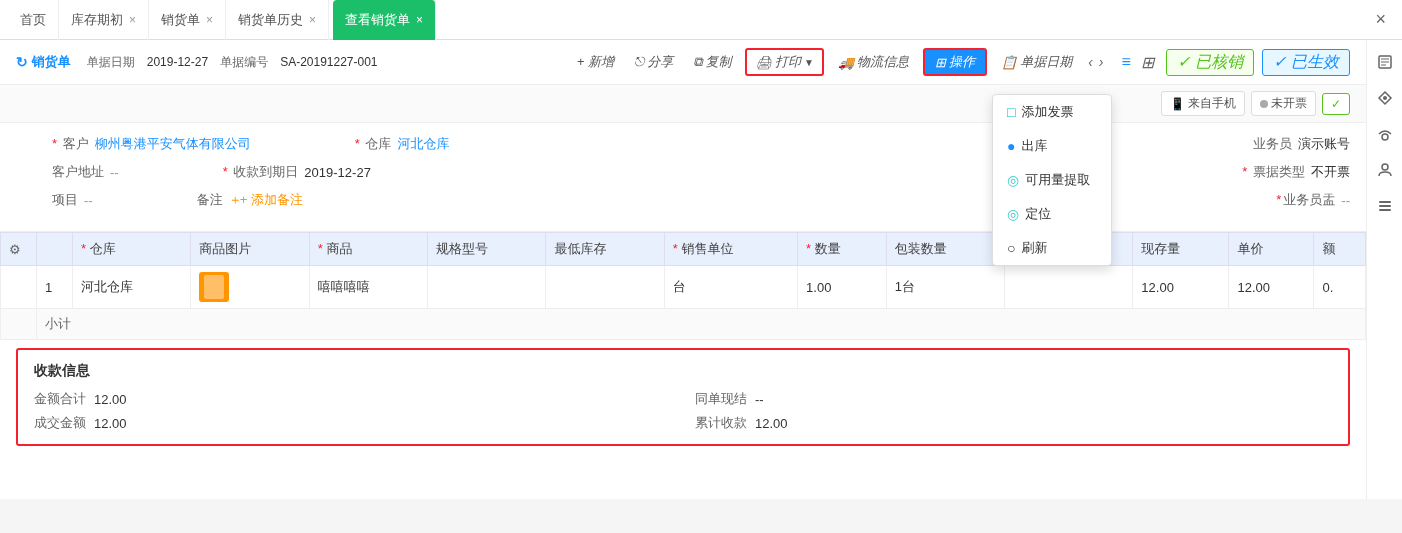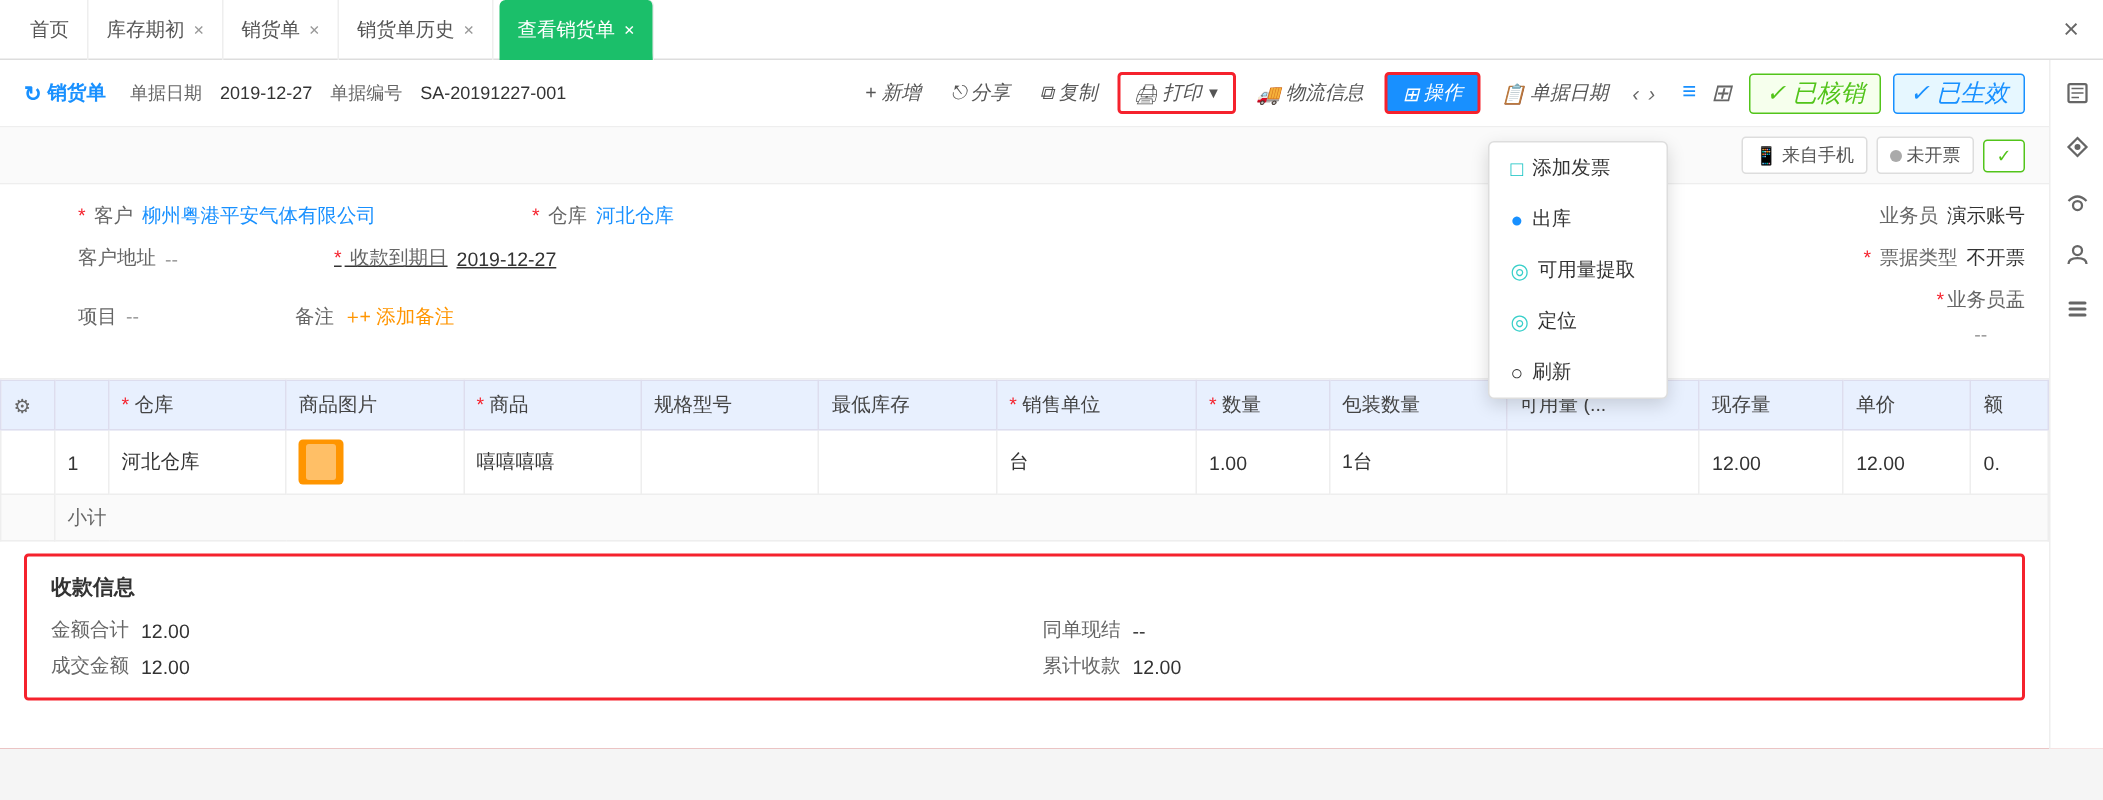--- a/index.html
+++ b/index.html
@@ -154,21 +154,21 @@
       border-radius: 4px;
     }
     .sidebar-icon.expand-btn { background: #1890ff; color: #fff; margin-top: auto; margin-bottom: 4px; }
 
     
     .op-highlight { border: 2px solid #f5222d; border-radius: 3px; }
   </style>
 </head>
 <body>
 
-<div style="width:1402px; height:499px; position:relative; overflow:hidden; background:#b91c1c;">
+<div style="width:1402px; height:499px; position:relative; overflow:hidden; background:#0f172a;">
 
   <div class="tab-bar">
     <div class="tab-item">
       <span>首页</span>
     </div>
     <div class="tab-item">
       <span>库存期初</span>
       <span class="tab-close">×</span>
     </div>
     <div class="tab-item">
@@ -277,42 +277,42 @@
         <div class="form-field" style="margin-left:auto;">
           <span class="form-label">业务员</span>
           <span class="form-value">演示账号</span>
         </div>
       </div>
       <div class="form-row">
         <div class="form-field">
           <span class="form-label">客户地址</span>
           <span class="form-dashes">--</span>
         </div>
-        <div class="form-field" style="margin-left:80px;text-decoration:underline;">
+        <div class="form-field" style="margin-left:80px;">
           <span class="form-label required"> 收款到期日</span>
           <span class="form-value">2019-12-27</span>
         </div>
         <div class="form-field" style="margin-left:auto;">
           <span class="form-label required"> 票据类型</span>
           <span class="form-value">不开票</span>
         </div>
       </div>
       <div class="form-row">
         <div class="form-field">
           <span class="form-label">项目</span>
           <span class="form-dashes">--</span>
         </div>
         <div class="form-field" style="margin-left:80px;">
           <span class="form-label">备注</span>
           <span class="add-note">
             <span>＋</span>
             <span style="margin-left:-4px;">+ 添加备注</span>
           </span>
         </div>
-        <div class="form-field" style="margin-left:auto;flex-direction:column;">
+        <div class="form-field" style="margin-left:auto;">
           <span class="form-label required">业务员盂</span>
           <span class="form-dashes">--</span>
         </div>
       </div>
     </div>
 
     <div style="flex:1; overflow:auto; position:relative;">
 
       <table class="data-table">
         <thead>

